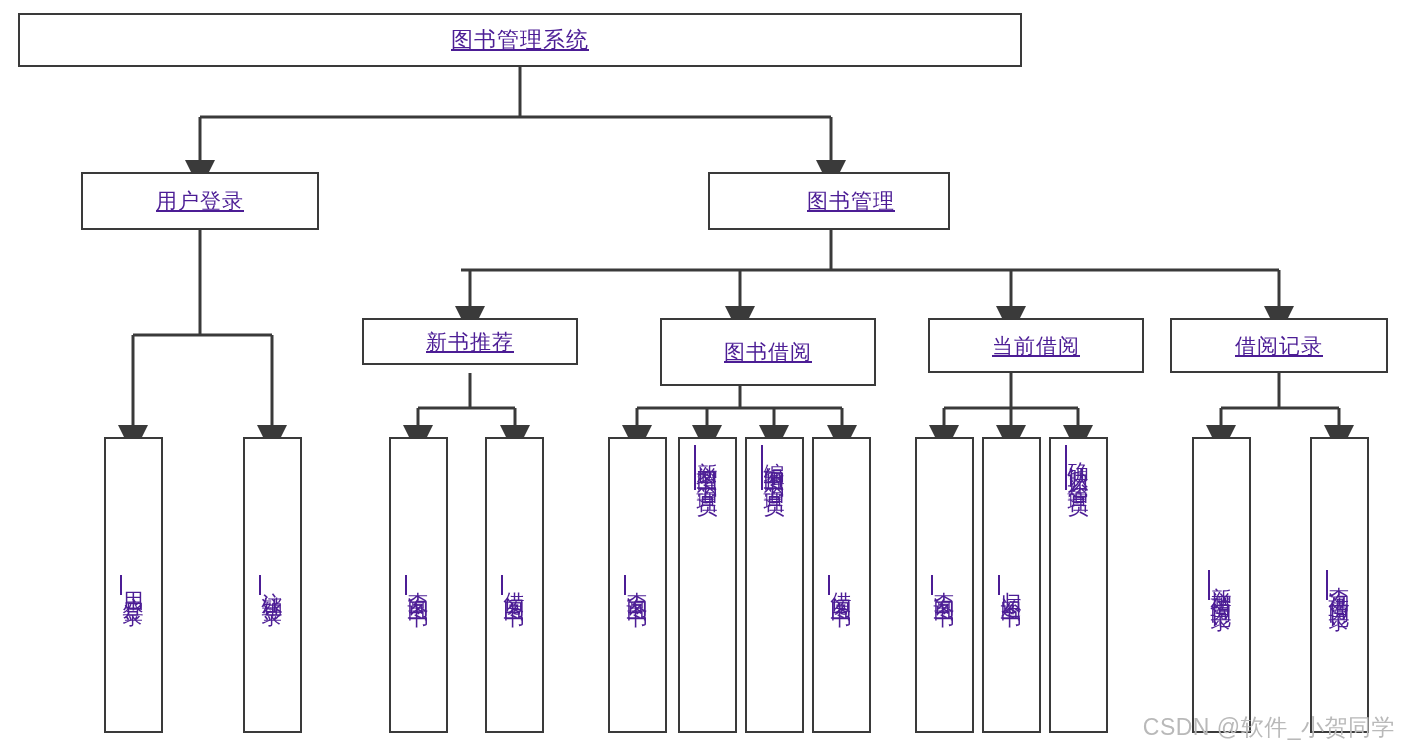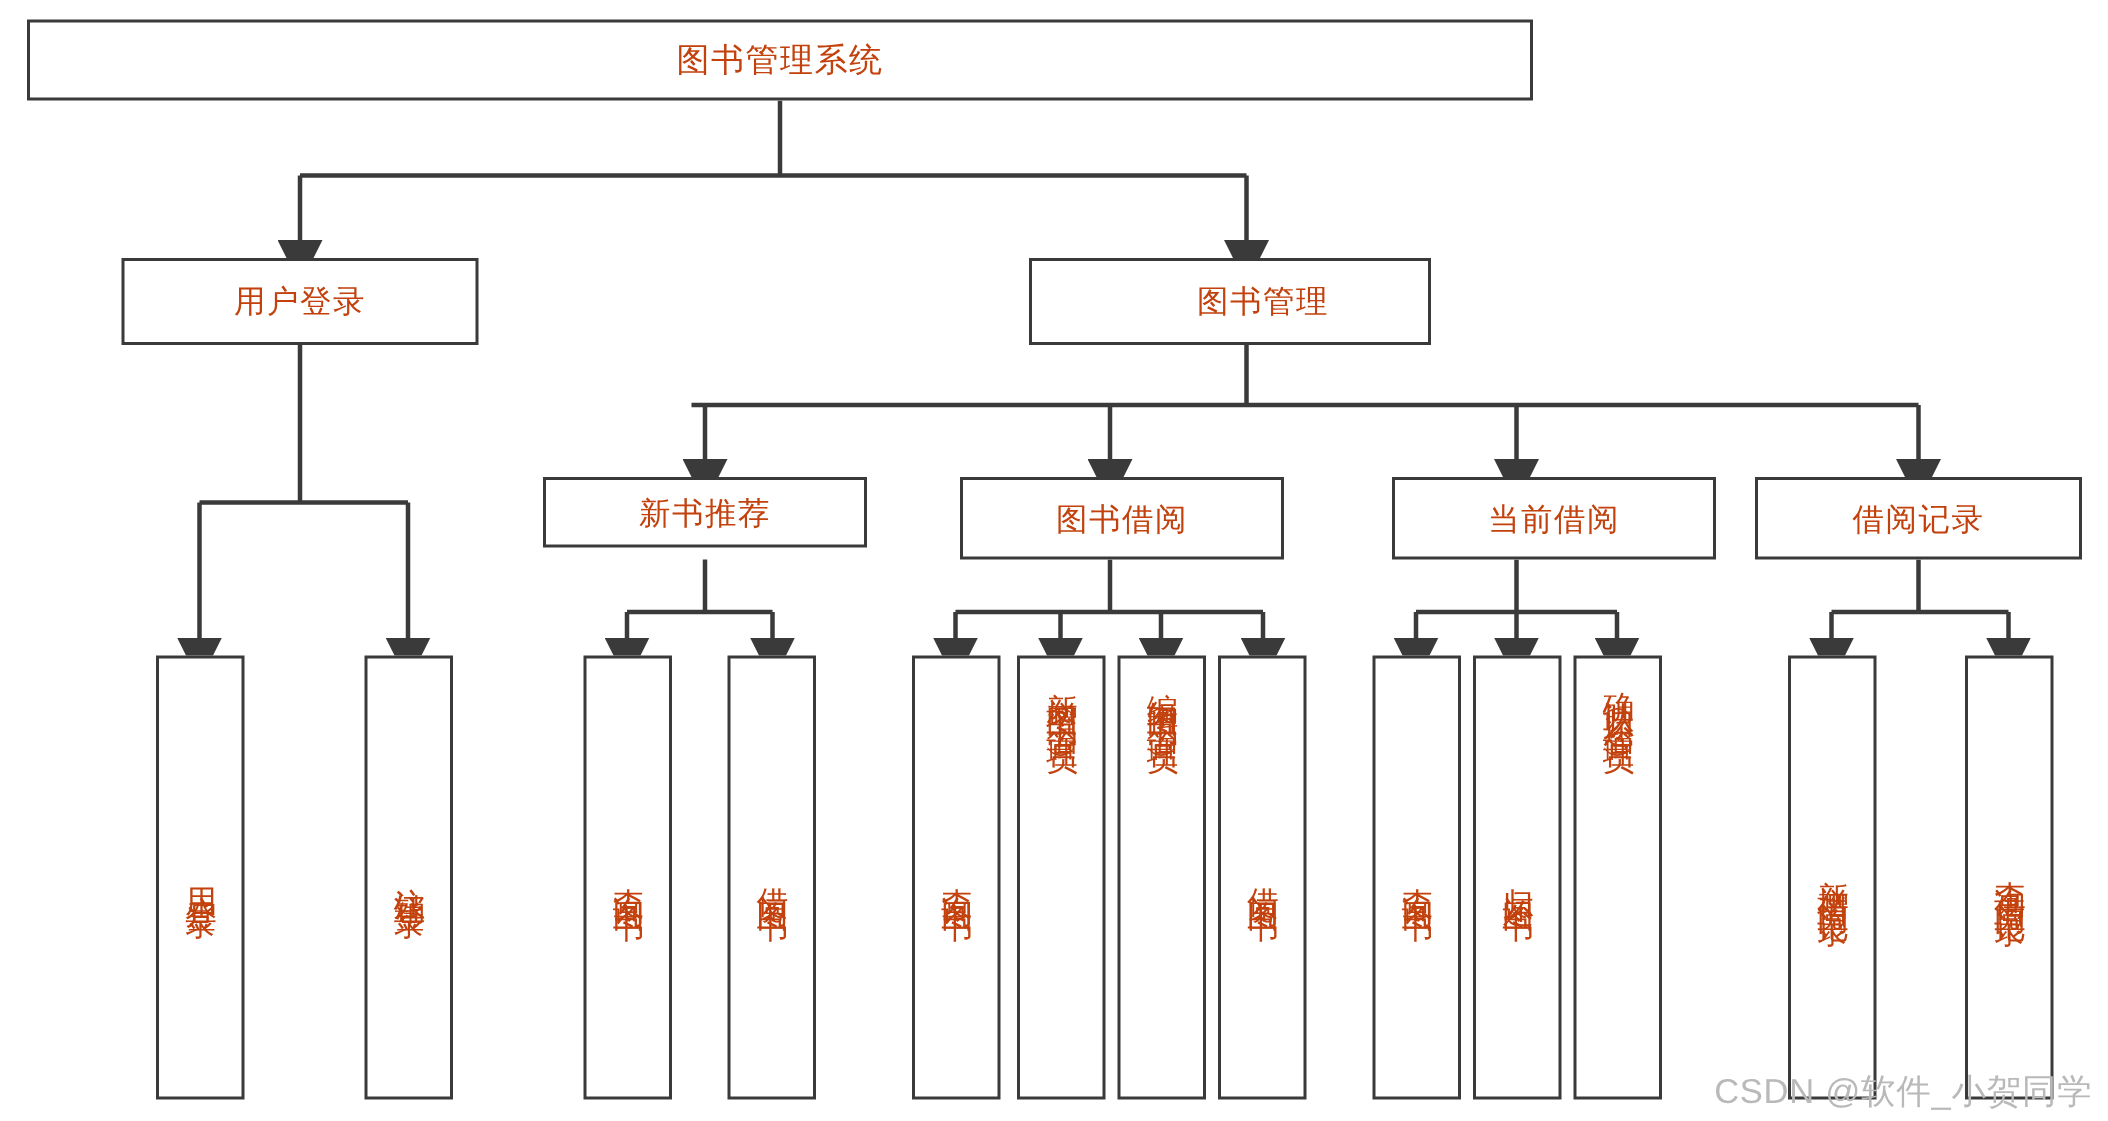--- a/index.html
+++ b/index.html
@@ -23,21 +23,22 @@
     pointer-events:none;
   }
   .node{
     position:absolute;
     box-sizing:border-box;
     background:#ffffff;
     border:2px solid #3a3a3a;
     display:flex;
     align-items:center;
     justify-content:center;
-    color:#c2410c;
+    color:#4c1d95;
+    text-decoration:underline;
   }
   .node.horiz{
     font-size:21px;
     letter-spacing:1px;
   }
   .node.root{ font-size:22px; }
   .node.vert{
     writing-mode:vertical-rl;
     text-orientation:upright;
     font-size:21px;
@@ -114,28 +115,28 @@
       </g>
   </svg>
 
   <div class="node root horiz" style="left: 18px; top: 13px; width: 1004px; height: 54px;">
     <span>图书管理系统</span>
   </div>
 
   <div class="node horiz" style="left: 81px; top: 172px; width: 238px; height: 58px;">
     <span>用户登录</span>
   </div>
-  <div class="node horiz" style="left: 686px; top: 172px; width: 268px; height: 58px; padding-left: 44px;">
+  <div class="node horiz" style="left: 708px; top: 172px; width: 242px; height: 58px; padding-left: 44px;">
     <span>图书管理</span>
   </div>
 
   <div class="node horiz" style="left: 362px; top: 318px; width: 216px; height: 47px;">
     <span>新书推荐</span>
   </div>
-  <div class="node horiz" style="left: 640px; top: 318px; width: 216px; height: 55px;">
+  <div class="node horiz" style="left: 660px; top: 318px; width: 216px; height: 68px;">
     <span>图书借阅</span>
   </div>
   <div class="node horiz" style="left: 903px; top: 318px; width: 216px; height: 55px; margin-left: 25px;">
     <span>当前借阅</span>
   </div>
   <div class="node horiz" style="left: 1170px; top: 318px; width: 218px; height: 55px;">
     <span>借阅记录</span>
   </div>
 
   <div id="leaf-layer">

